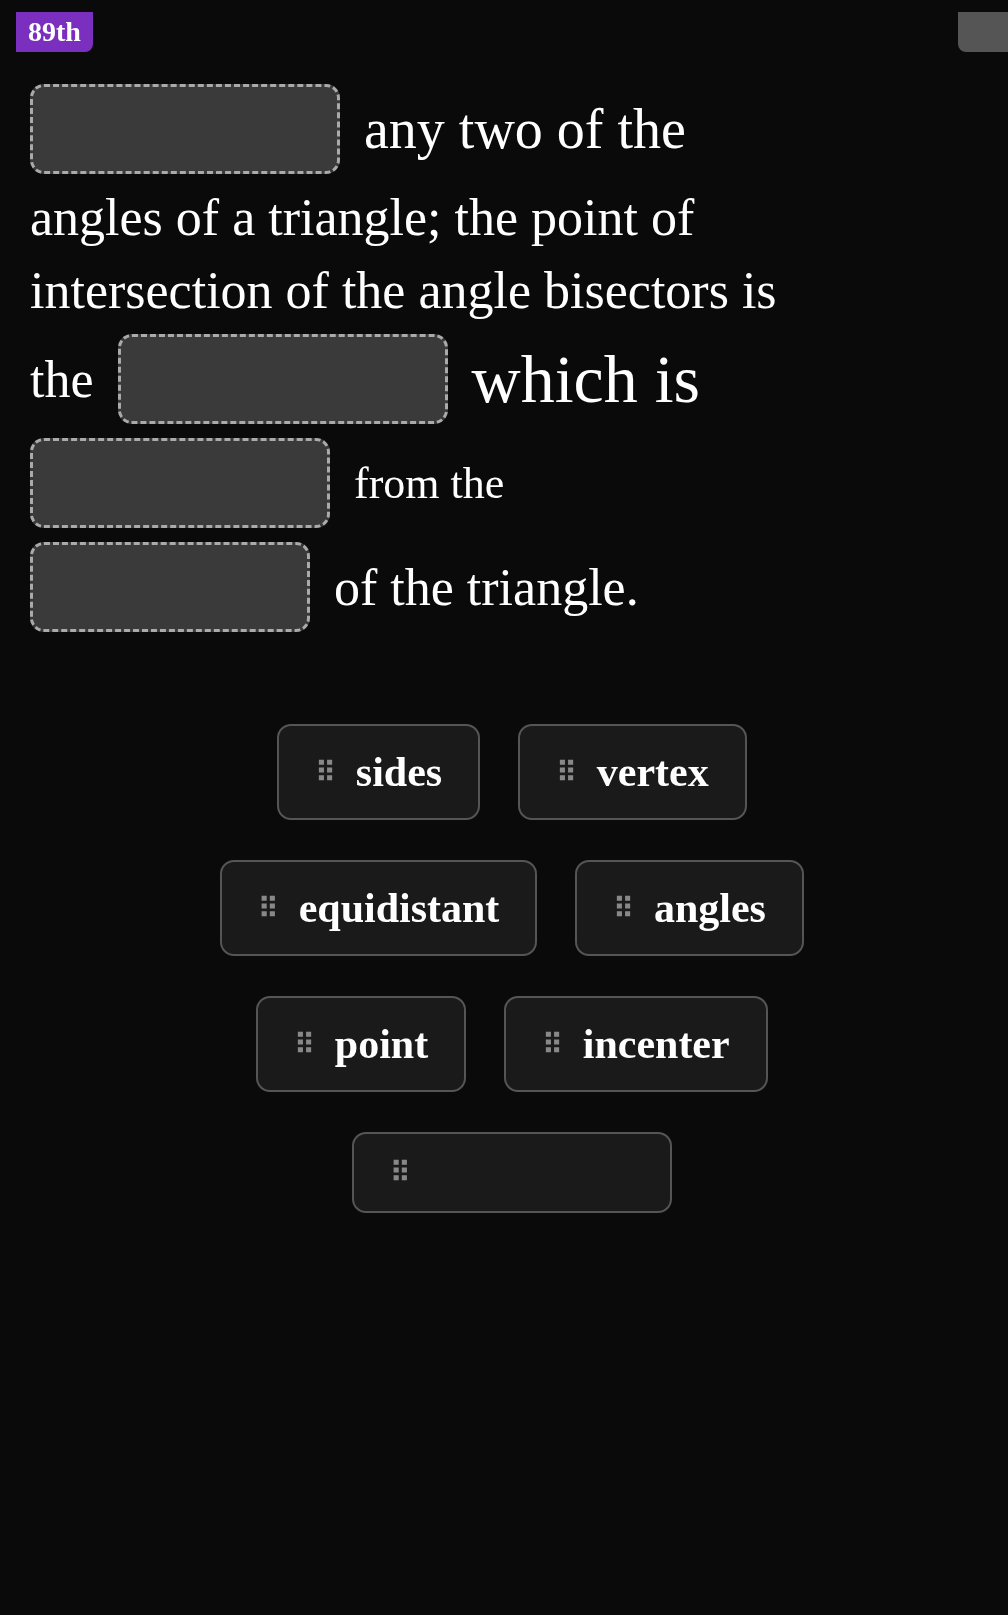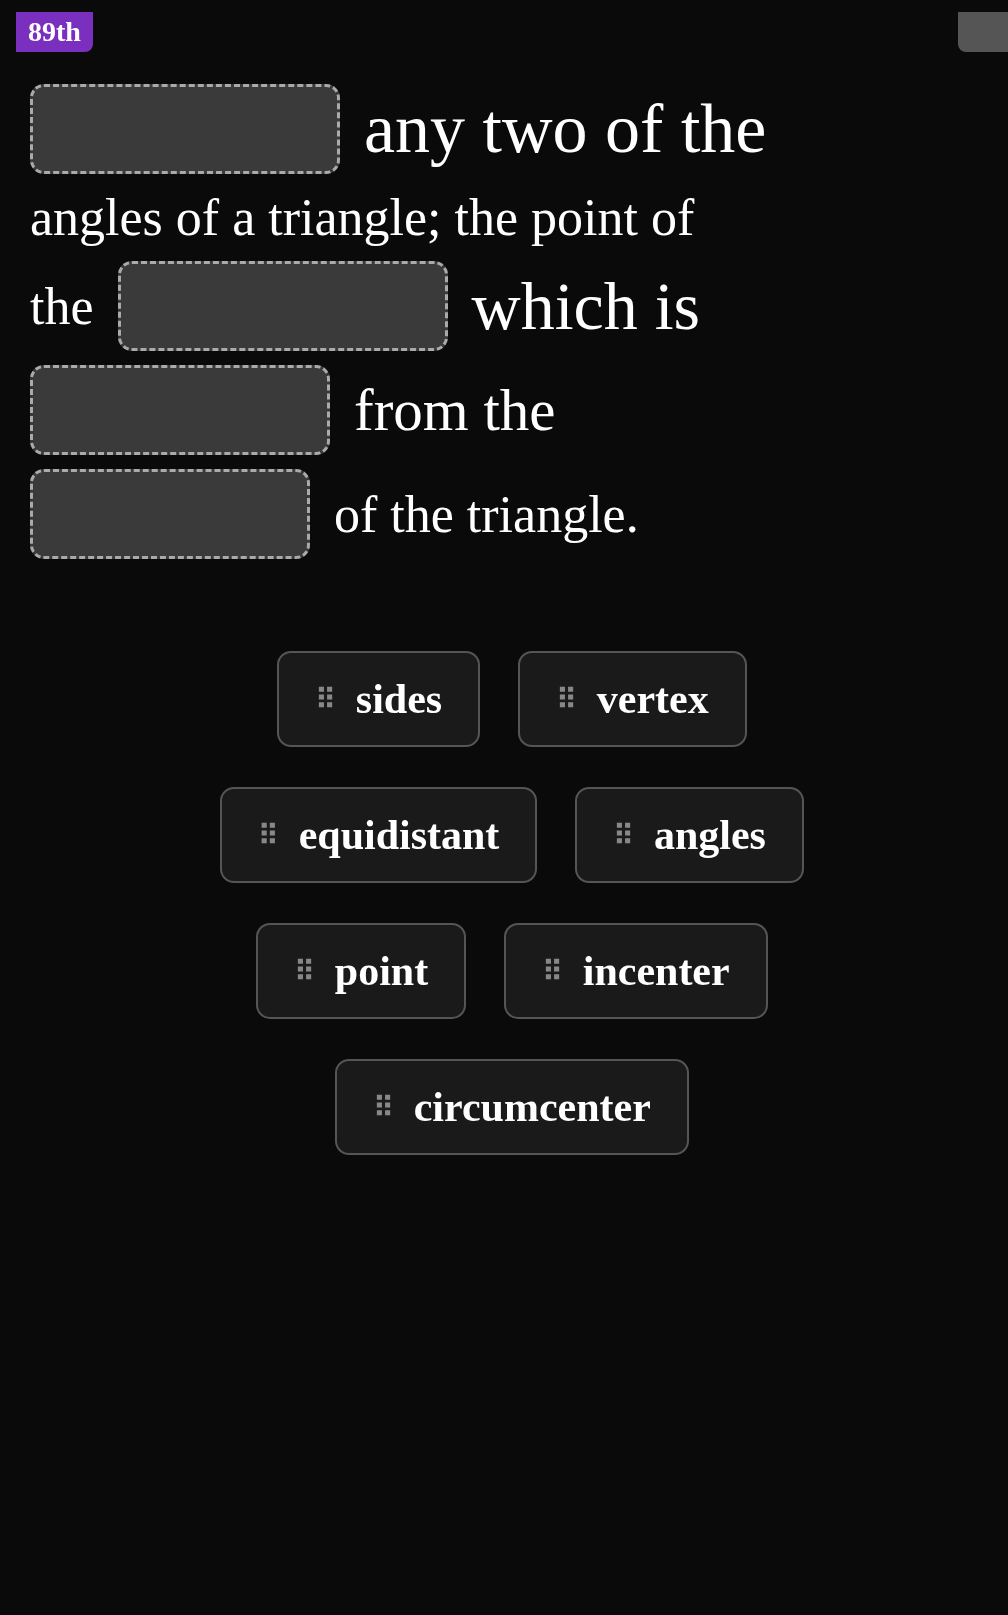--- a/index.html
+++ b/index.html
@@ -135,37 +135,40 @@
 
 <div class="top-bar">
   <div class="rank-badge">89th</div>
   <div class="top-right-icon"></div>
 </div>
 
 <div class="paragraph-wrapper">
 
   <div class="row">
     <div class="blank-box"></div>
-    <span class="text-inline" style="font-size:70px;">any two of the</span>
+    <span class="text-inline" style="font-size:56px;">any two of the</span>
   </div>
 
   <div class="row">
     <span style="font-size:52px;">angles of a triangle; the point of</span>
   </div>
 
+  <div class="row">
+    <span style="font-size:52px;">intersection of the angle bisectors is</span>
+  </div>
 
   <div class="row">
     <span style="font-size:52px;">the</span>
     <div class="blank-box medium"></div>
     <span style="font-size:68px;">which is</span>
   </div>
 
   <div class="row">
     <div class="blank-box small"></div>
-    <span style="font-size:59px;">from the</span>
+    <span style="font-size:44px;">from the</span>
   </div>
 
   <div class="row">
     <div class="blank-box xsmall"></div>
     <span style="font-size:52px;text-align:center;">of the triangle.</span>
   </div>
 
 </div>
 
 <div class="word-chips-section">
@@ -199,17 +202,16 @@
     </div>
     <div class="chip">
       <span class="drag-icon">⠿</span>
       <span>incenter</span>
     </div>
   </div>
 
   <div class="chips-row">
     <div class="chip wider">
       <span class="drag-icon">⠿</span>
-      <span>circumcenter</span>
     </div>
   </div>
 
 </div>
 
 </body></html>

